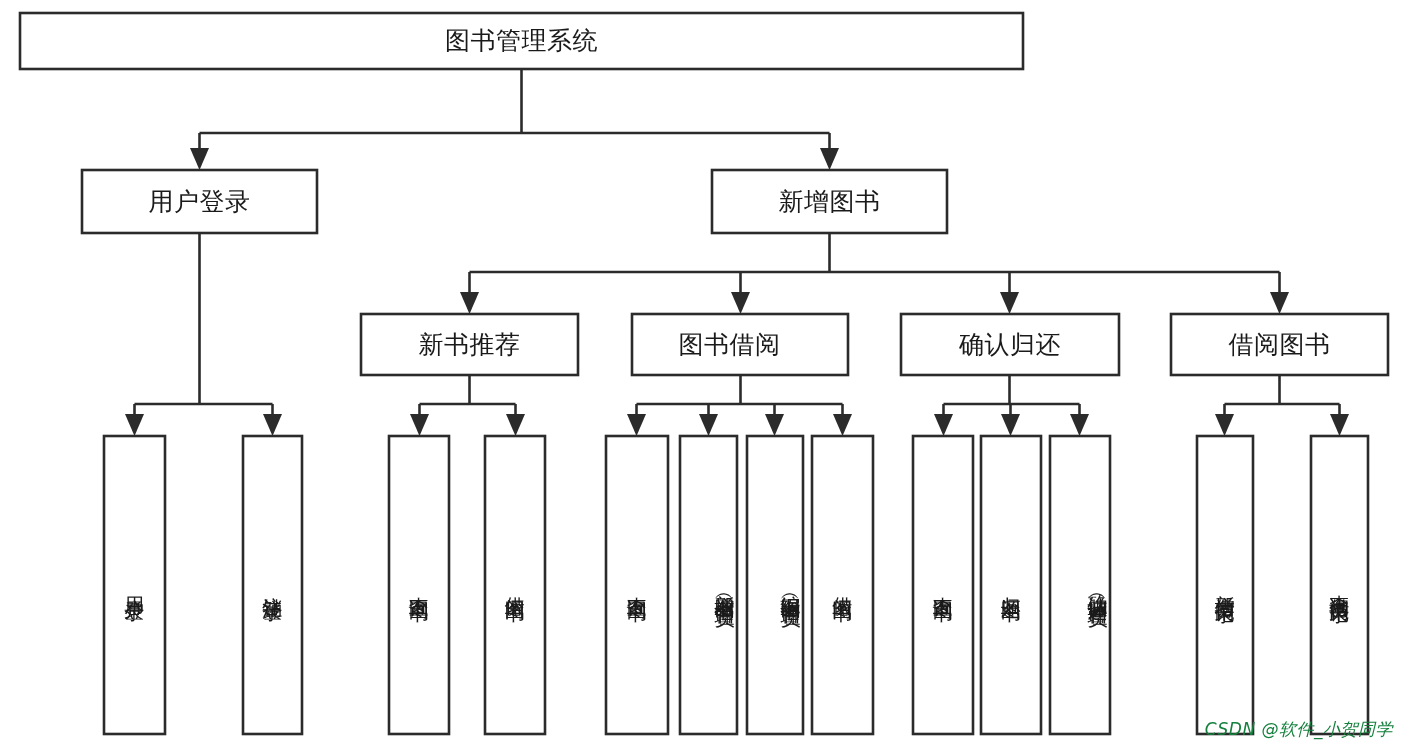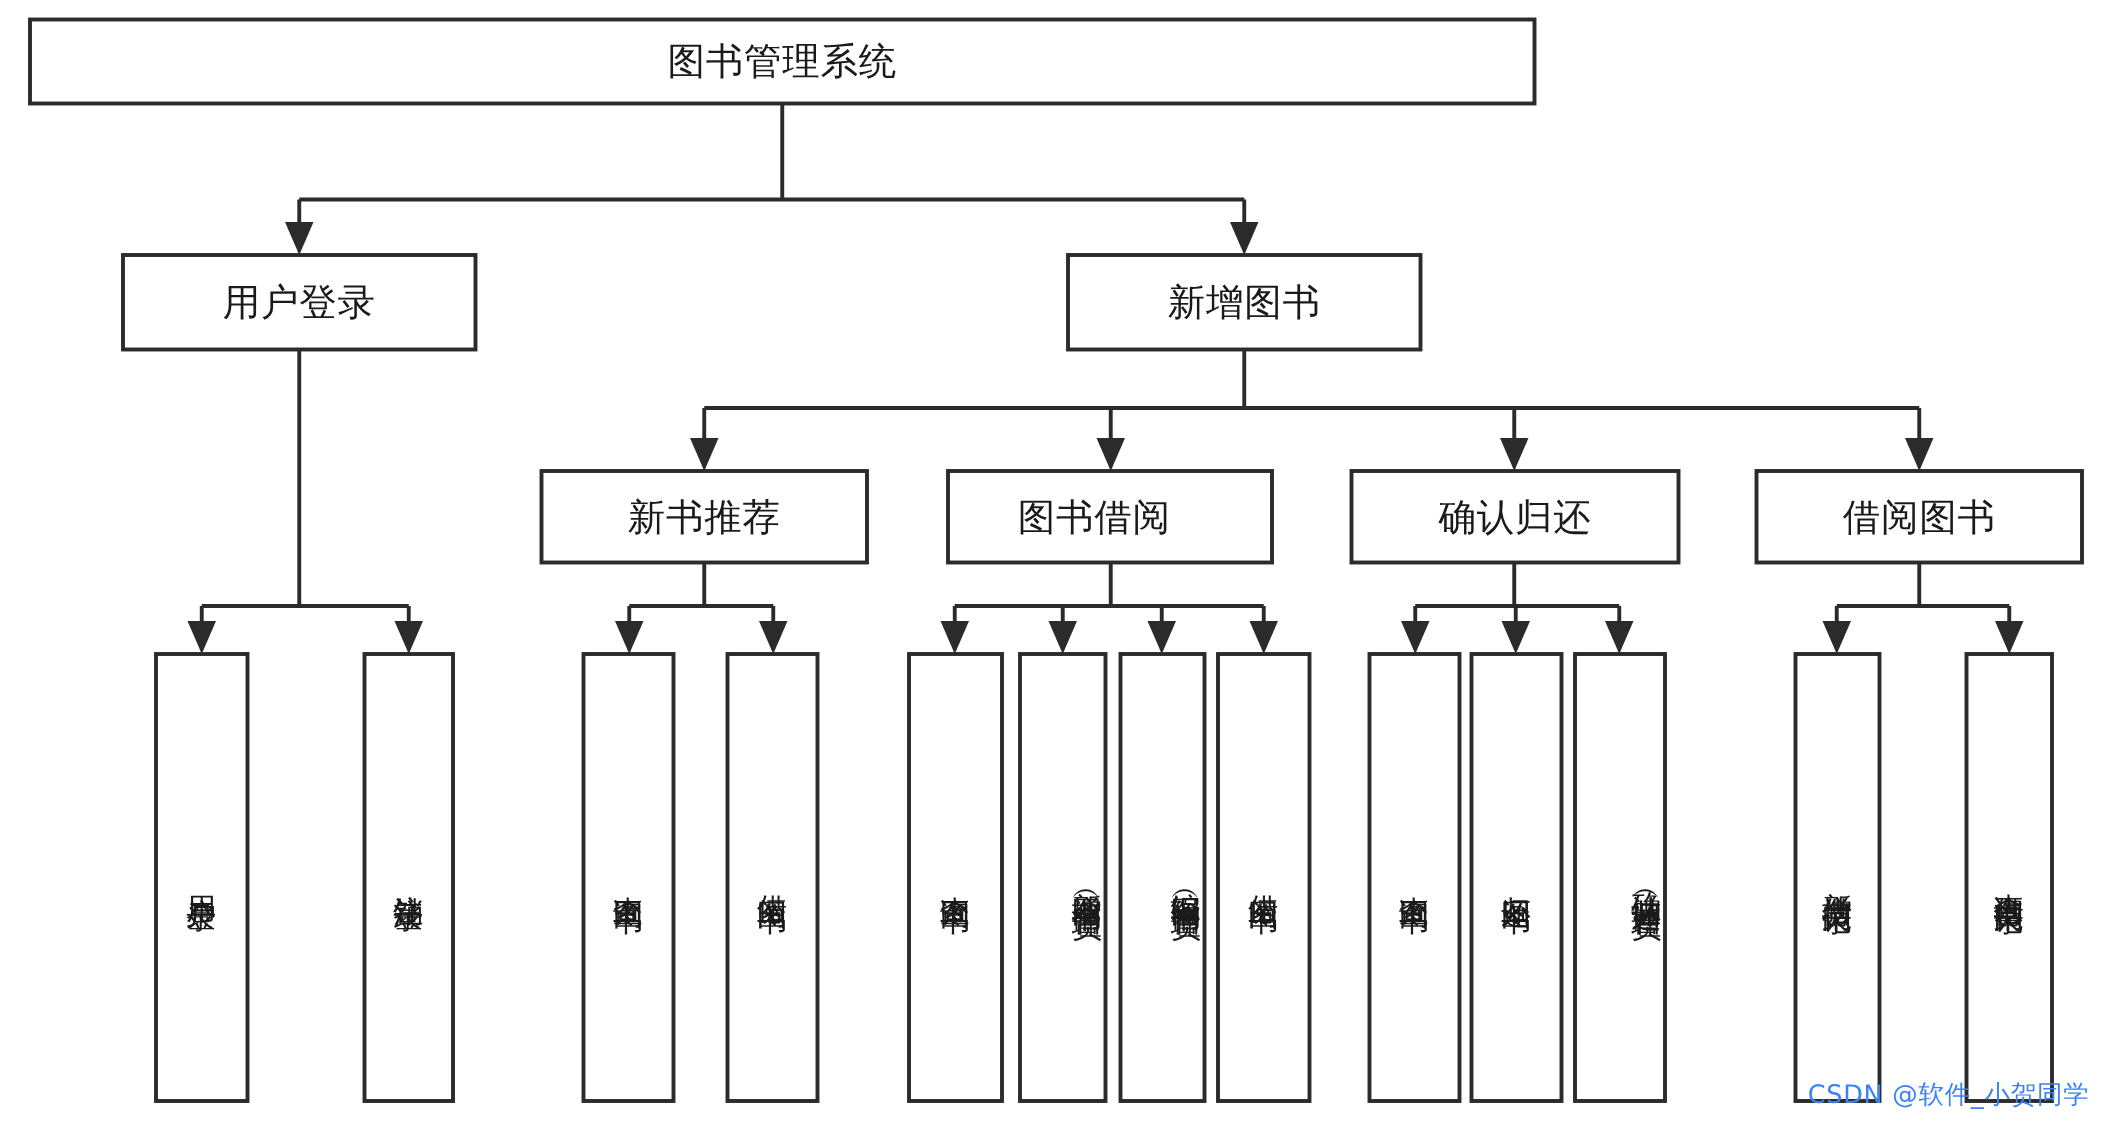--- a/index.html
+++ b/index.html
@@ -66,23 +66,24 @@
   }
   .node-label.vertical.centered {
     align-items: center;
     padding-top: 0;
   }
   #watermark {
     position: absolute;
     right: 12px;
     bottom: 6px;
     font-size: 17px;
-    color: #3b82f6;
+    color: #15803d;
     letter-spacing: 0.5px;
     white-space: nowrap;
+    font-style: italic;
   }
 </style>
 </head>
 <body>
 
 <div id="diagram-root">
 
   <svg id="flow-svg" viewBox="0 0 1405 747">
 
     <g>

